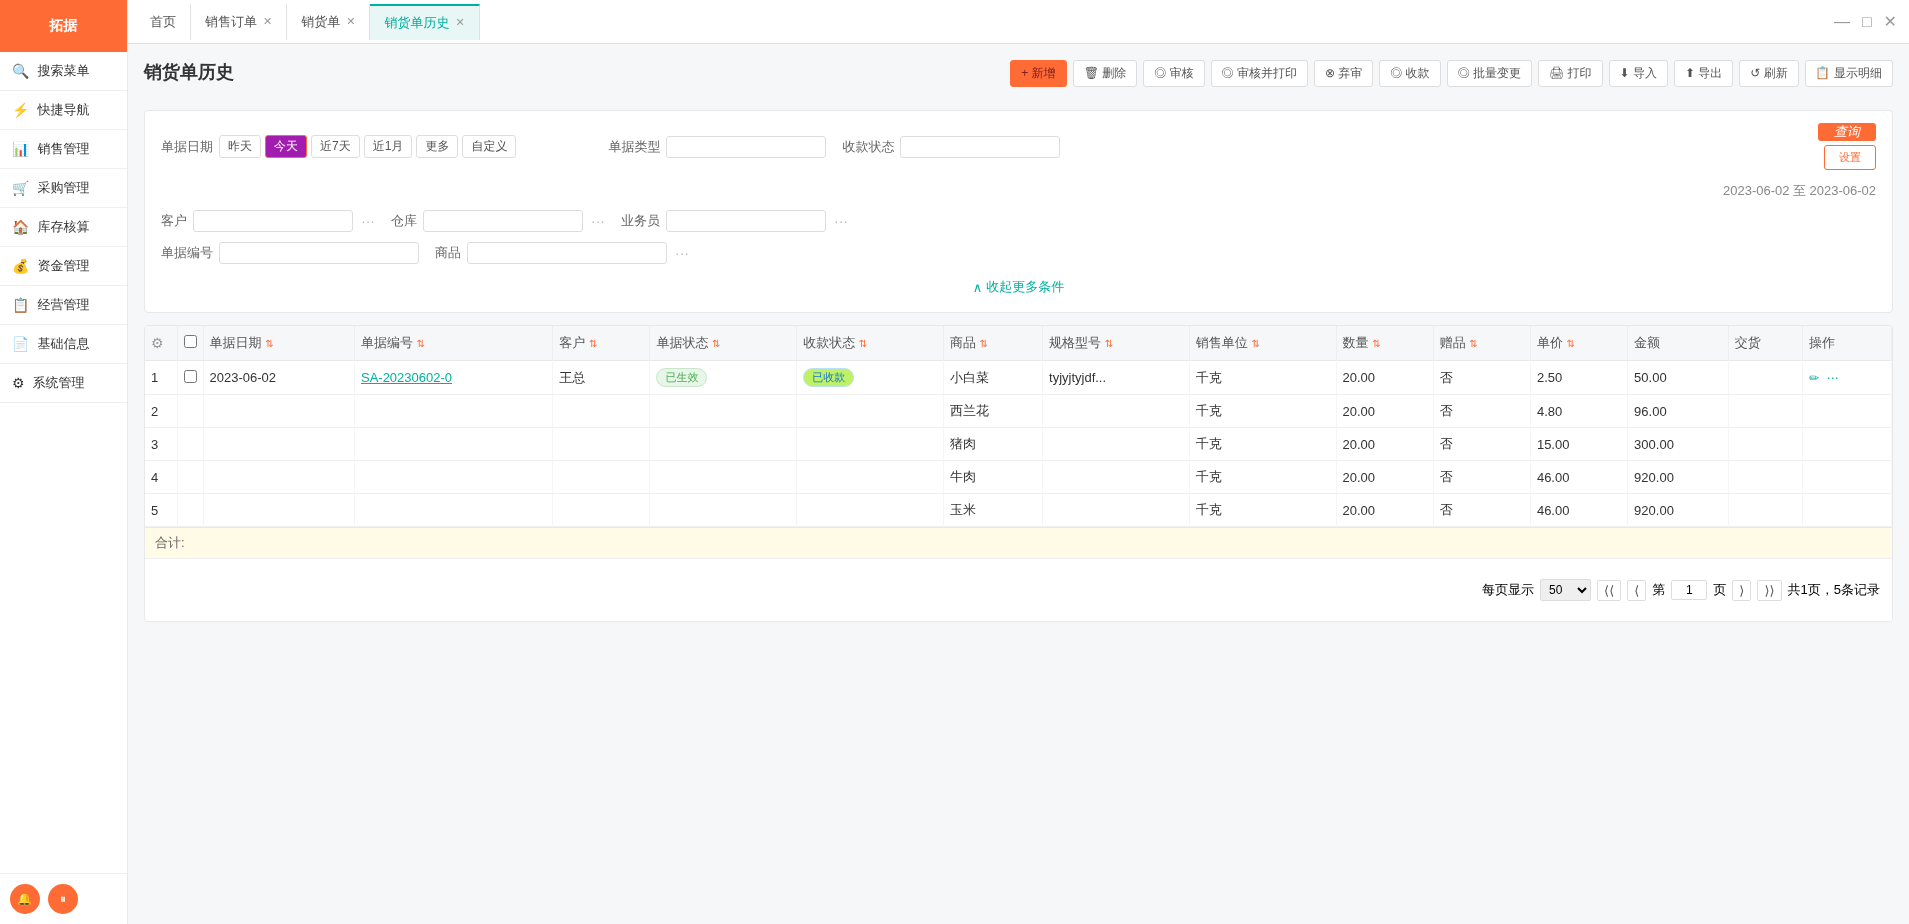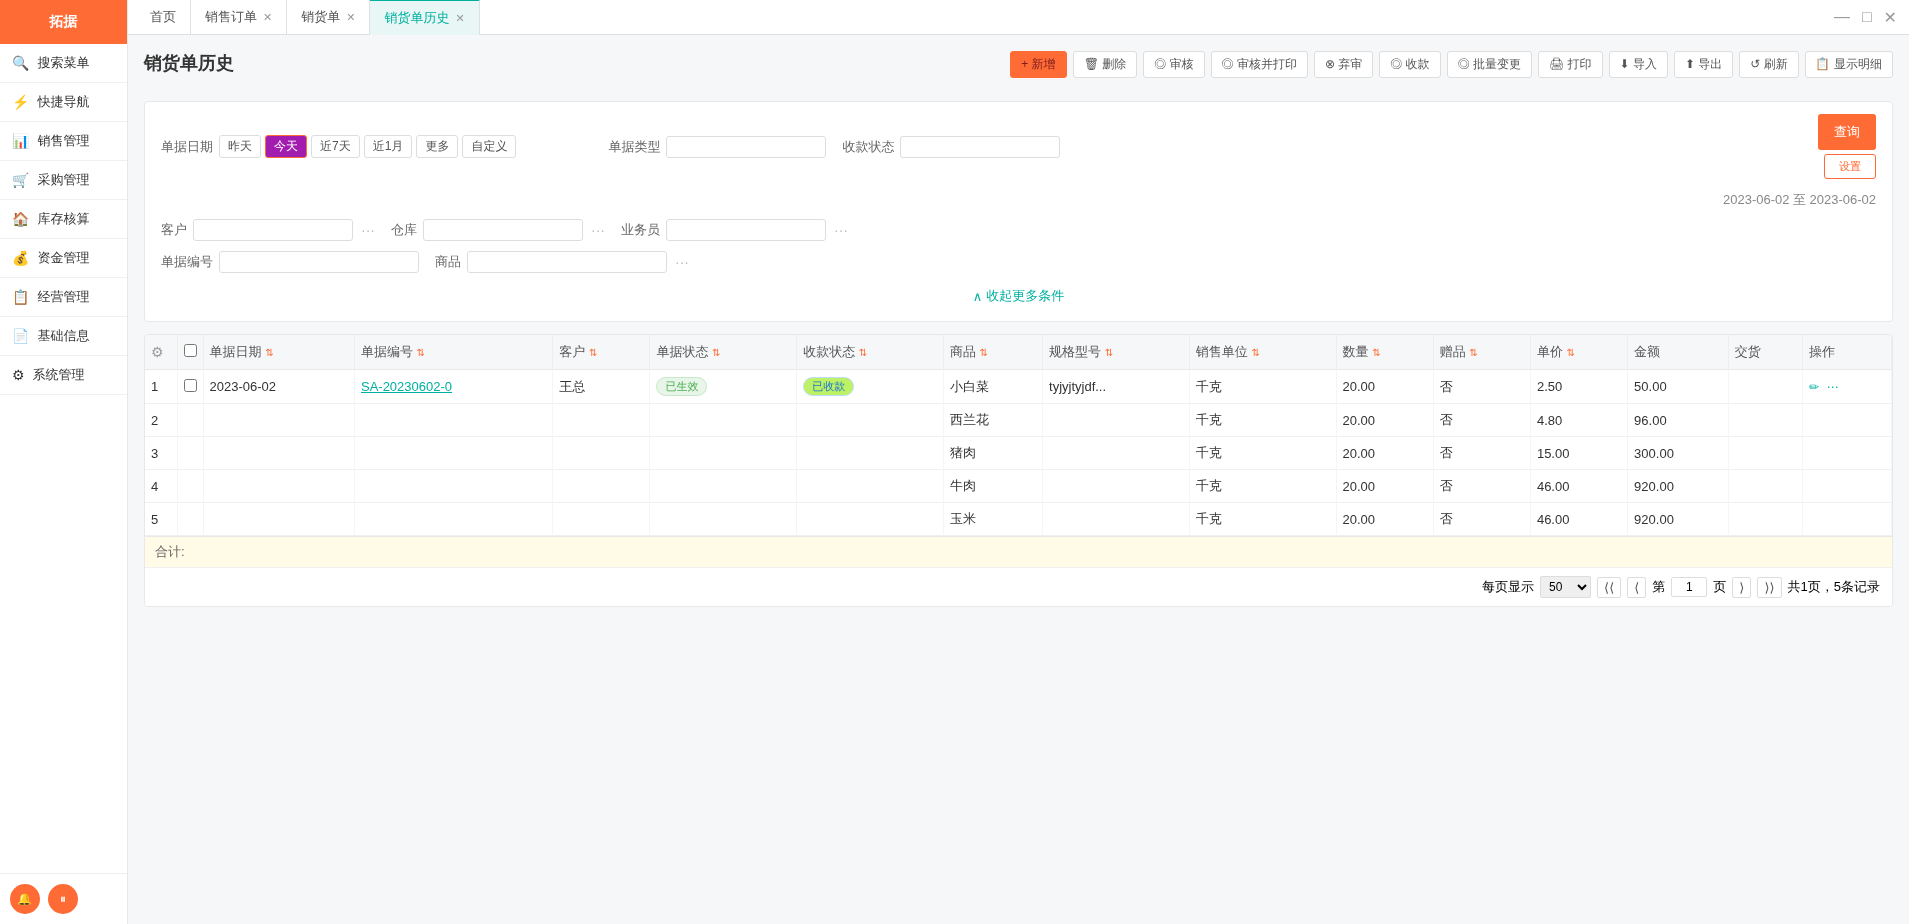--- a/index.html
+++ b/index.html
@@ -9,21 +9,21 @@
     .sidebar {
       width: 128px;
       background: #fff;
       border-right: 1px solid #e8e8e8;
       display: flex;
       flex-direction: column;
       height: 100%;
       flex-shrink: 0;
     }
     .sidebar-logo {
-      height: 44px;
+      height: 52px;
       background: #ff6b35;
       display: flex;
       align-items: center;
       justify-content: center;
       color: #fff;
       font-size: 14px;
       font-weight: bold;
     }
     .sidebar-item {
       display: flex;
@@ -52,21 +52,21 @@
 
     
     .main { flex: 1; display: flex; flex-direction: column; overflow: hidden; }
 
     
     .tab-bar {
       display: flex;
       align-items: center;
       background: #fff;
       border-bottom: 1px solid #e0e0e0;
-      height: 35px;
+      height: 44px;
       padding: 0 8px;
     }
     .tab {
       display: flex; align-items: center;
       padding: 0 14px;
       height: 36px;
       border-right: 1px solid #e0e0e0;
       cursor: pointer;
       color: #555;
       font-size: 13px;
@@ -201,22 +201,23 @@
       border-radius: 10px;
       font-size: 11px;
     }
     .status-active { background: #e8f5e9; color: #4caf50; border: 1px solid #c8e6c9; }
     .status-paid { background: #bef264; color: #1976d2; border: 1px solid #bbdefb; }
     .link-text { color: #00b0a0; cursor: pointer; text-decoration: underline; }
 
     
     .query-btn {
       background: #ff6b35; color: #fff; border: none;
-      padding: 9px 16px; border-radius: 3px; cursor: pointer;
+      padding: 0 16px; border-radius: 3px; cursor: pointer;
       font-size: 13px;
+      font-style: italic;
     }
     .setting-btn {
       background: #fff; color: #ff6b35; border: 1px solid #ff6b35;
       padding: 4px 14px; border-radius: 3px; cursor: pointer;
       font-size: 11px;
     }
     .query-setting { display: flex; flex-direction: column; gap: 4px; align-items: flex-end; }
 
     
     .table-footer {
@@ -227,21 +228,21 @@
       align-items: center;
       font-size: 12px;
     }
     .footer-total-label { color: #666; margin-right: 12px; }
     .footer-total-qty { color: #333; font-weight: bold; width: 120px; text-align: right; }
     .footer-total-amount { color: #333; font-weight: bold; margin-left: 180px; }
 
     
     .pagination {
       display: flex; align-items: center; justify-content: flex-end;
-      padding: 8px 12px; background: #fff;
+      padding: 20px 12px; background: #fff;
       border-top: 1px solid #f0f0f0;
       font-size: 12px; gap: 6px;
     }
     .page-btn {
       padding: 2px 6px; border: 1px solid #ddd; background: #fff;
       cursor: pointer; border-radius: 2px; color: #555;
     }
     .page-input {
       width: 36px; border: 1px solid #ddd; border-radius: 2px;
       text-align: center; padding: 2px; font-size: 12px;

